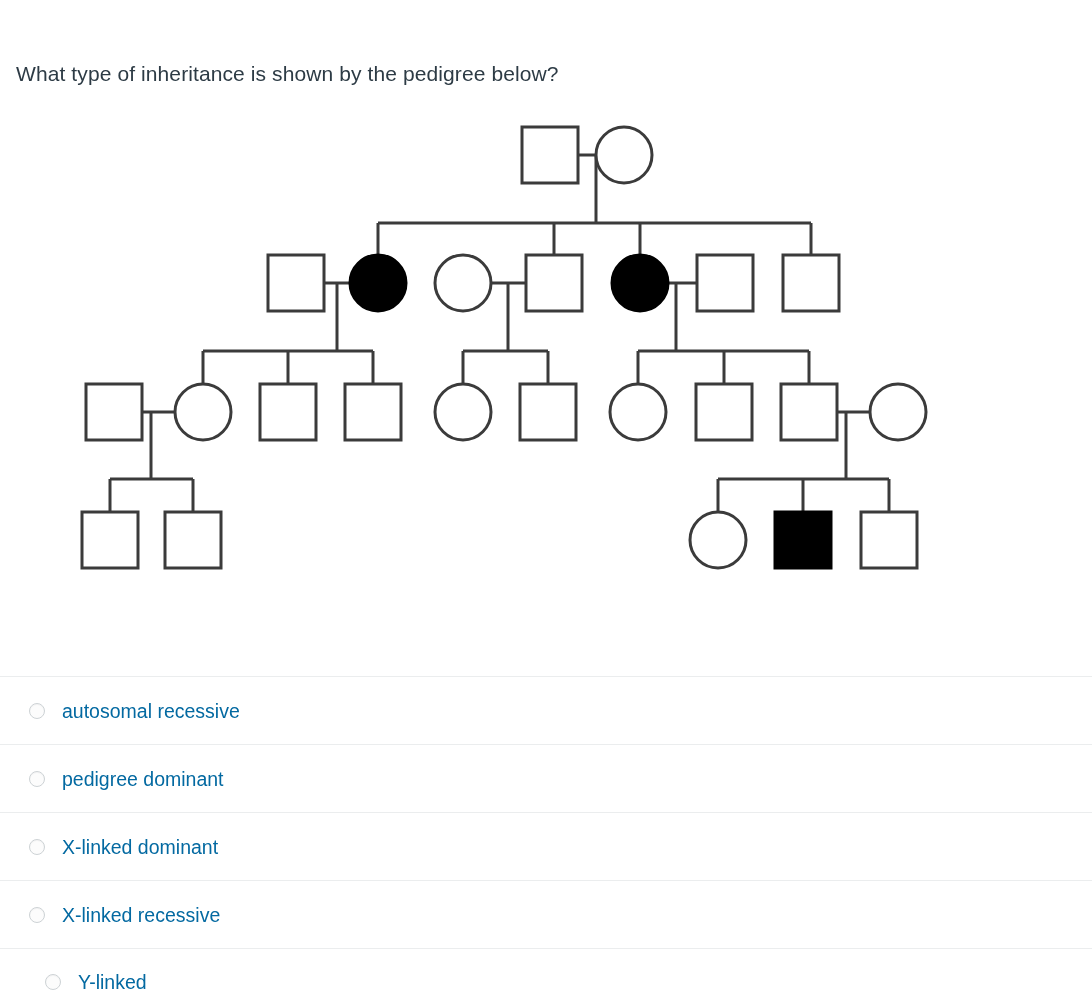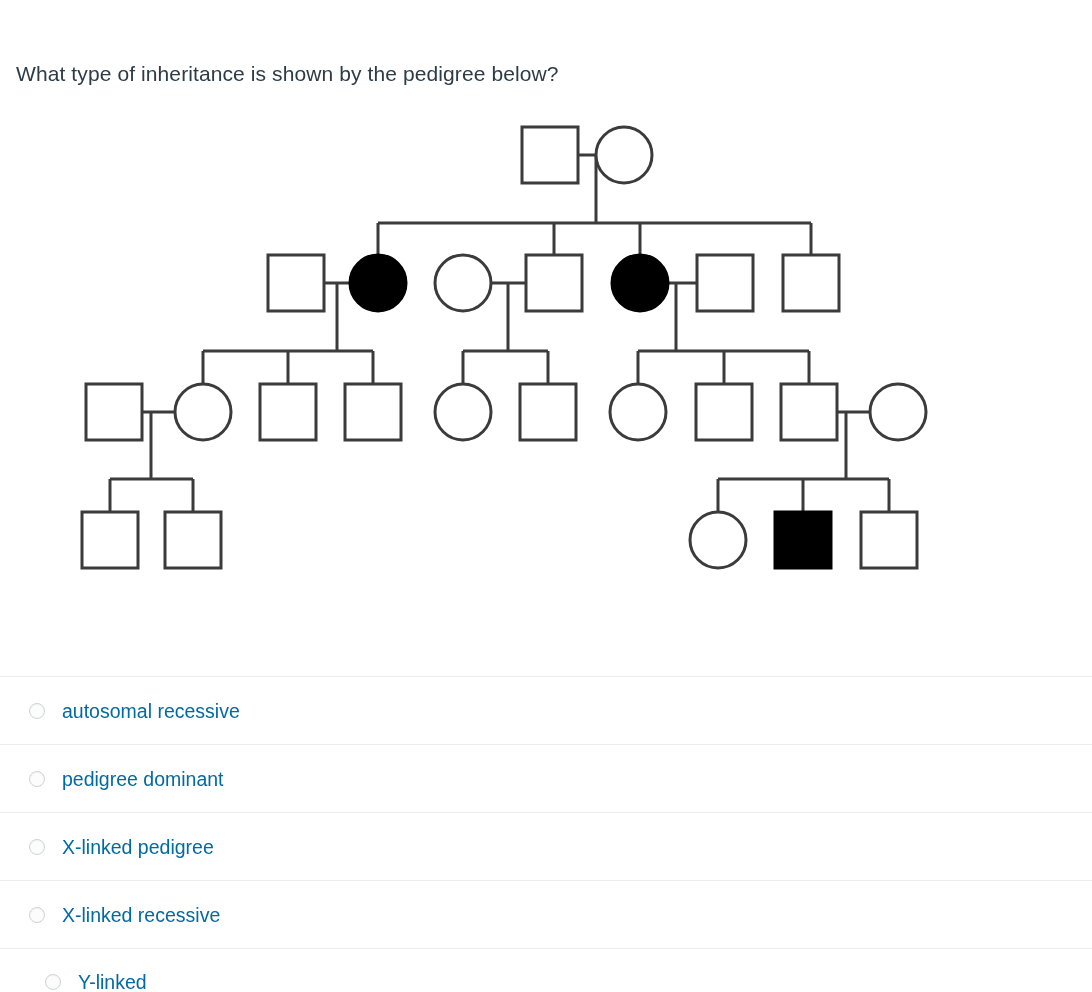--- a/index.html
+++ b/index.html
@@ -177,21 +177,21 @@
       <span class="answer-label">autosomal recessive</span>
     </div>
 
     <div class="answer-row">
       <span class="radio"></span>
       <span class="answer-label">pedigree dominant</span>
     </div>
 
     <div class="answer-row">
       <span class="radio"></span>
-      <span class="answer-label">X-linked pedigree</span>
+      <span class="answer-label">X-linked dominant</span>
     </div>
 
     <div class="answer-row">
       <span class="radio"></span>
       <span class="answer-label">X-linked recessive</span>
     </div>
 
     <div class="answer-row">
       <span class="radio"></span>
       <span class="answer-label">Y-linked</span>

